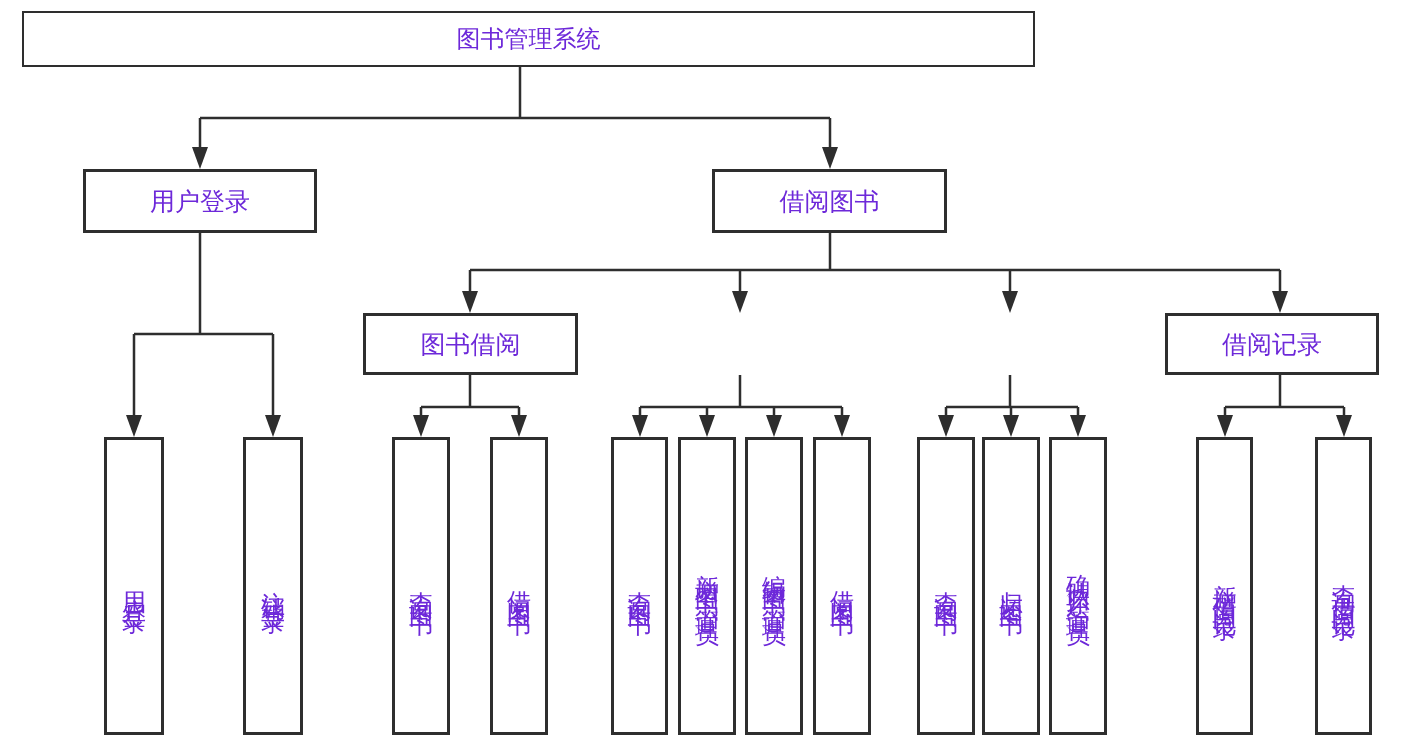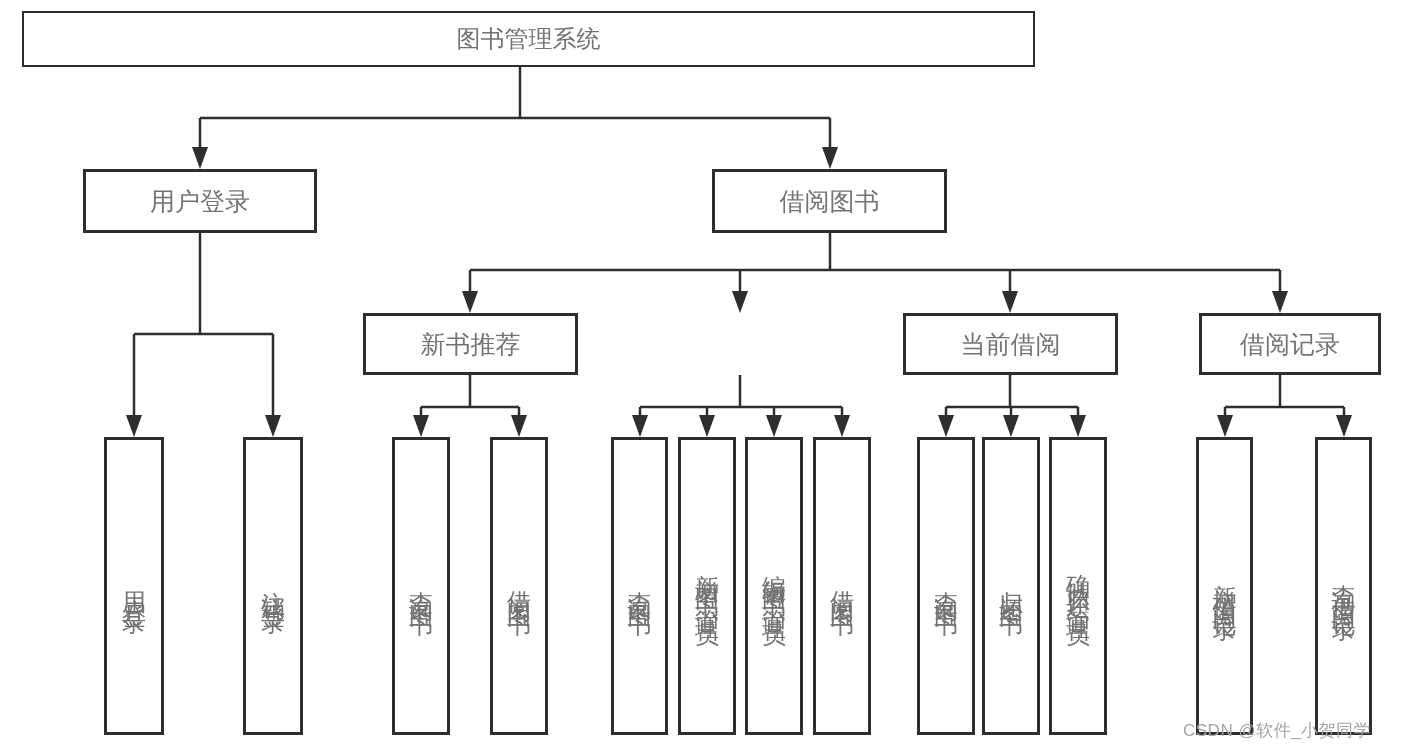--- a/index.html
+++ b/index.html
@@ -3,21 +3,21 @@
 <meta charset="utf-8">
 <style>
   html,body{margin:0;padding:0;background:#ffffff;}
   .stage{
     position:relative;width:1405px;height:747px;background:#ffffff;
     font-family:"Liberation Sans","DejaVu Sans",sans-serif;overflow:hidden;
   }
   .wires{position:absolute;left:0;top:0;width:1405px;height:747px;}
   .box{
     position:absolute;box-sizing:border-box;background:#ffffff;
-    border:3px solid #2e2e2e;color:#737373;
+    border:3px solid #2e2e2e;color:#6d28d9;
     display:flex;align-items:center;justify-content:center;
     text-align:center;white-space:nowrap;
   }
   .h{font-size:25px;}
   .root{border-width:2px;font-size:24px;}
   .v{
     writing-mode:vertical-rl;text-orientation:mixed;
     font-size:24px;letter-spacing:7px;white-space:normal;line-height:1;
   }
   .watermark{
@@ -59,36 +59,34 @@
       <polygon points="1217,415 1233,415 1225,437"></polygon>
       <polygon points="1336,415 1352,415 1344,437"></polygon>
     </g>
   </svg>
 
   <div class="box h root" style="left:22px;top:11px;width:1013px;height:56px">图书管理系统</div>
 
   <div class="box h" style="left:83px;top:169px;width:234px;height:64px">用户登录</div>
   <div class="box h" style="left:712px;top:169px;width:235px;height:64px">借阅图书</div>
 
-  <div class="box h" style="left:363px;top:313px;width:215px;height:62px">新书推荐</div>
-  <div class="box h" style="left:903px;top:313px;width:215px;height:62px">当前借阅</div>
-  <div class="box h" style="left:1199px;top:313px;width:182px;height:62px">借阅记录</div>
+  <div class="box h" style="left:363px;top:313px;width:215px;height:62px">图书借阅</div>
+  <div class="box h" style="left:1165px;top:313px;width:214px;height:62px">借阅记录</div>
 
   <div class="box v" style="left:104px;top:437px;width:60px;height:298px">用户登录</div>
   <div class="box v" style="left:243px;top:437px;width:60px;height:298px">注销登录</div>
 
   <div class="box v" style="left:392px;top:437px;width:58px;height:298px">查询图书</div>
   <div class="box v" style="left:490px;top:437px;width:58px;height:298px">借阅图书</div>
 
   <div class="box v" style="left:611px;top:437px;width:57px;height:298px">查询图书</div>
   <div class="box v" style="left:678px;top:437px;width:58px;height:298px">新增图书（管理员）</div>
   <div class="box v" style="left:745px;top:437px;width:58px;height:298px">编辑图书（管理员）</div>
   <div class="box v" style="left:813px;top:437px;width:58px;height:298px">借阅图书</div>
 
   <div class="box v" style="left:917px;top:437px;width:58px;height:298px">查询图书</div>
   <div class="box v" style="left:982px;top:437px;width:58px;height:298px">归还图书</div>
   <div class="box v" style="left:1049px;top:437px;width:58px;height:298px">确认归还（管理员）</div>
 
   <div class="box v" style="left:1196px;top:437px;width:57px;height:298px">新增借阅记录</div>
   <div class="box v" style="left:1315px;top:437px;width:57px;height:298px">查询借阅记录</div>
 
-  <div class="watermark">CSDN @软件_小贺同学</div>
 </div>
 
 </body></html>

